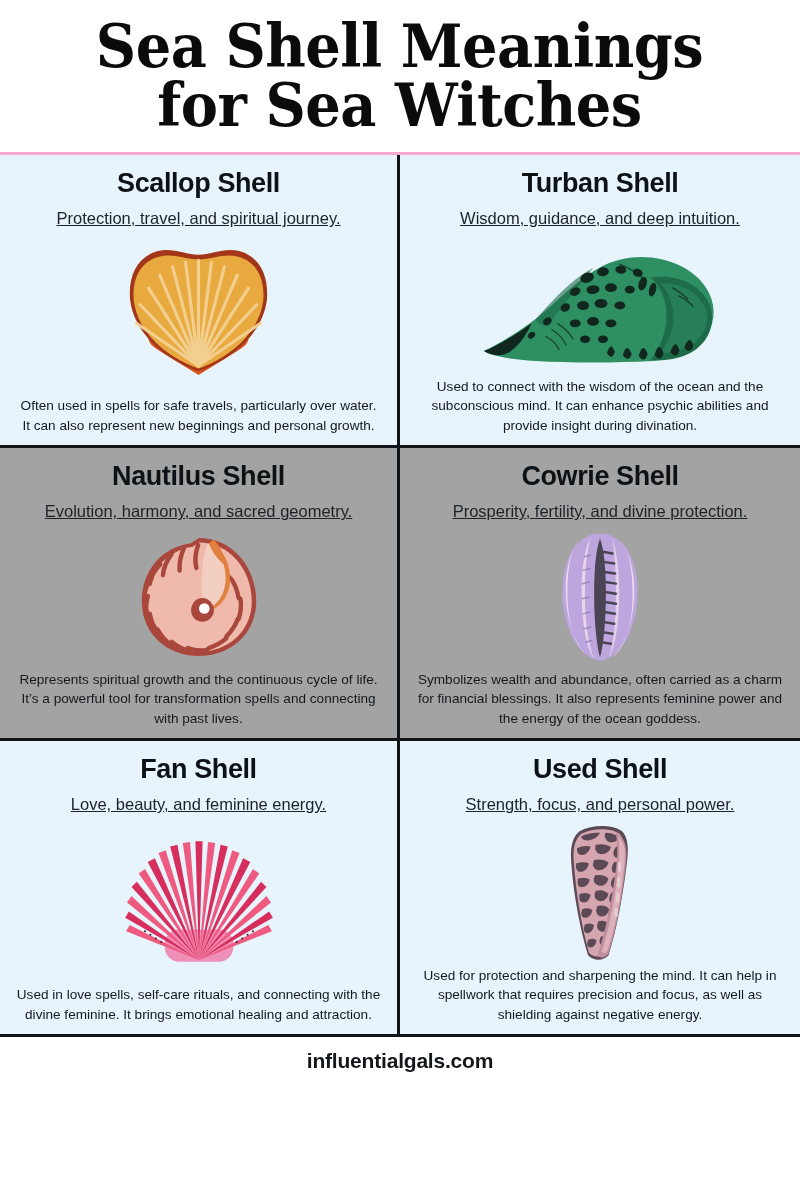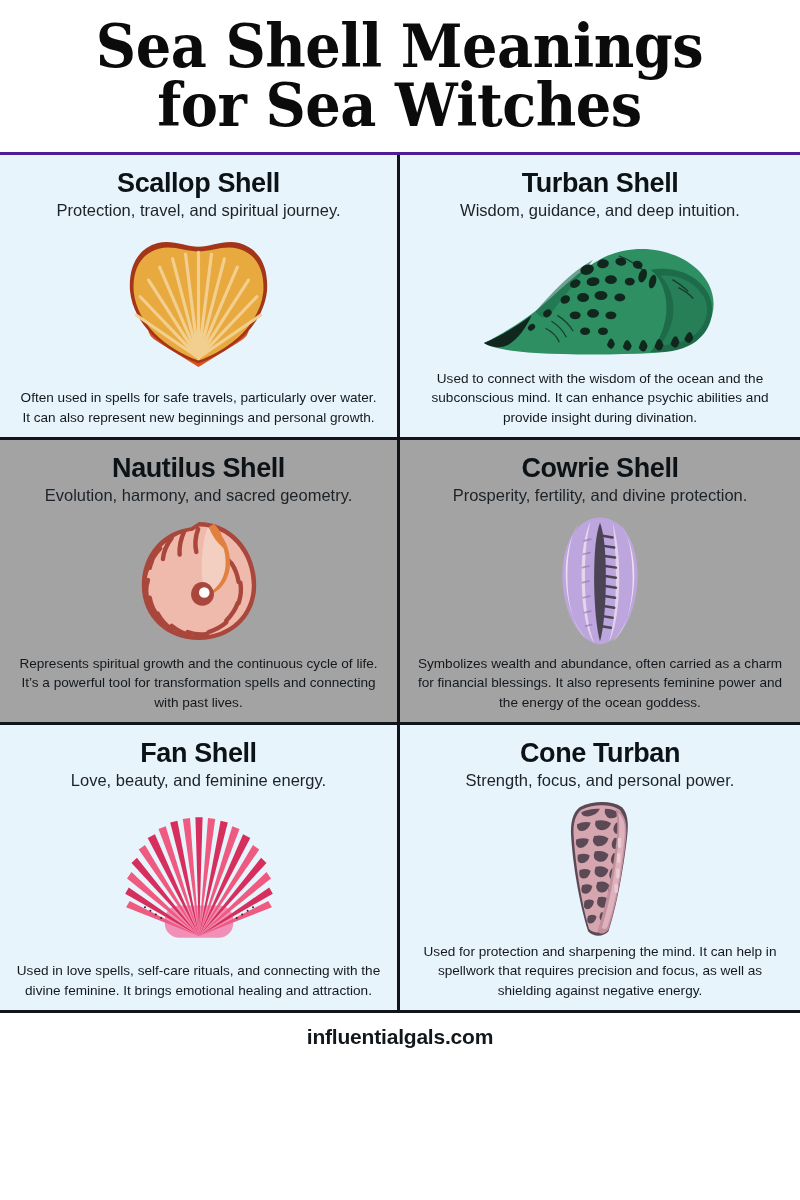--- a/index.html
+++ b/index.html
@@ -48,21 +48,21 @@
     transform: scaleX(0.93);
   }
   .title-line.second { font-size: 60px; }
 
   
   .grid {
     flex: 1 1 auto;
     display: grid;
     grid-template-columns: 1fr 1fr;
     grid-template-rows: 1fr 1fr 1fr;
-    border-top: 3px solid #4c1d95;
+    border-top: 3px solid #f9a8d4;
     border-bottom: 3px solid #111418;
     box-sizing: border-box;
   }
   .cell {
     position: relative;
     padding: 10px 16px 8px 16px;
     box-sizing: border-box;
     display: flex;
     flex-direction: column;
     overflow: hidden;
@@ -80,22 +80,23 @@
     line-height: 1.08;
     letter-spacing: -0.4px;
     color: #0d1216;
     margin: 4px 0 2px 0;
   }
   .shell-keywords {
     text-align: center;
     font-size: 16.5px;
     line-height: 1.27;
     color: #1c2227;
-    margin: 0 0 2px 0;
+    margin: 8px 0 2px 0;
     font-weight: 400;
+    text-decoration: underline;
   }
   .art-wrap {
     flex: 1 1 auto;
     display: flex;
     align-items: center;
     justify-content: center;
     min-height: 0;
     padding: 2px 0 2px 0;
   }
   .art-wrap svg { display: block; max-height: 100%; }
@@ -349,21 +350,21 @@
               <circle cx="148" cy="116" r="1.1"></circle>
                 <circle cx="142" cy="120" r="1.1"></circle>
             </g>
           </g>
         </svg>
       </div>
       <div class="shell-desc">Used in love spells, self-care rituals, and connecting with the divine feminine. It brings emotional healing and attraction.</div>
     </div>
 
     <div class="cell tint">
-      <div class="shell-name">Cone Turban</div>
+      <div class="shell-name">Used Shell</div>
       <div class="shell-keywords">Strength, focus, and personal power.</div>
       <div class="art-wrap">
         <svg viewBox="0 0 120 170" width="102" height="145">
           <g>
             <path d="M36 14 C52 6 74 6 86 14 C92 20 94 32 92 48 C88 84 80 130 70 160 C64 167 52 167 46 160 C36 128 28 82 26 48 C25 32 28 20 36 14 Z" fill="#5b4a55"></path>
             <path d="M38 17 C53 10 72 10 83 17 C88 23 90 33 88 48 C84 82 76 128 67 157 C62 163 52 163 47 157 C38 126 31 81 29 48 C28 33 31 23 38 17 Z" fill="#d6a6b0"></path>
             <g fill="#5b4a55">
               <path d="M38 20 q10 -5 22 -4 q-4 8 -14 9 q-8 0 -8 -5 Z"></path>
               <path d="M66 16 q10 0 16 5 q-2 7 -11 6 q-7 -3 -5 -11 Z"></path>
               <path d="M33 34 q8 -4 16 -2 q-2 9 -10 10 q-7 0 -6 -8 Z"></path>

